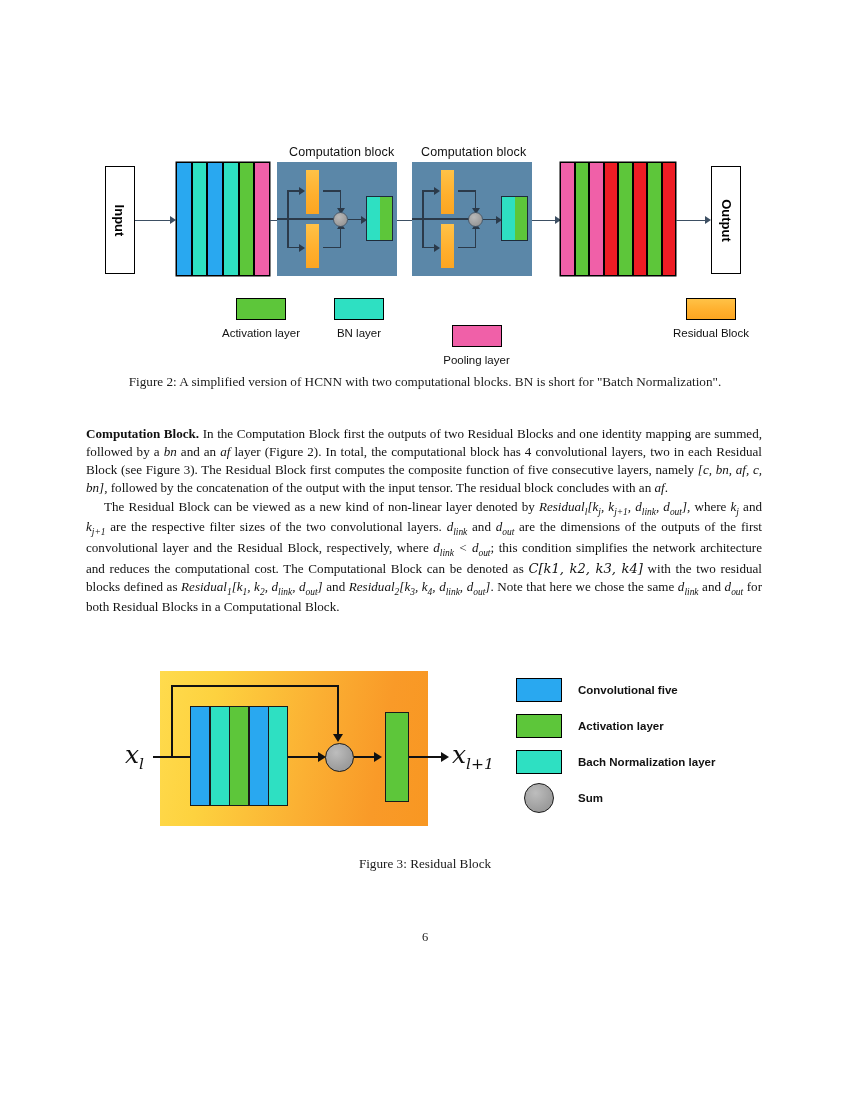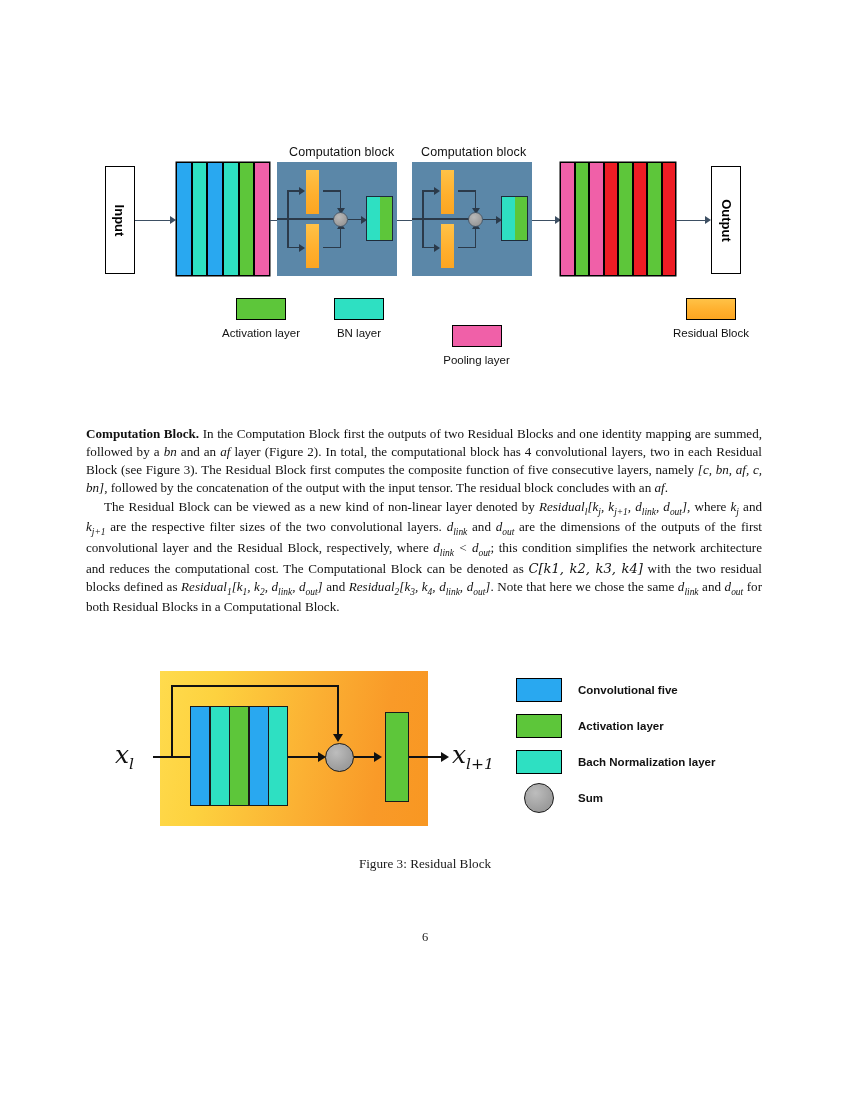--- a/index.html
+++ b/index.html
@@ -255,32 +255,33 @@
       <div class="lg-item" style="left: 428px; top: 0px; width: 97px; margin-top: 27px;">
         <div class="lg-swatch" style="background: rgb(240, 96, 168);"></div>
         <div class="lg-label">Pooling layer</div>
       </div>
       <div class="lg-item" style="left: 664px; top: 0px; width: 94px;">
         <div class="lg-swatch" style="background: linear-gradient(rgb(255, 194, 71) 0%, rgb(255, 176, 46) 55%, rgb(252, 165, 33) 100%);"></div>
         <div class="lg-label">Residual Block</div>
       </div>
     </div>
 
+  <div class="caption" style="top:374px;">Figure 2: A simplified version of HCNN with two computational blocks. BN is short for "Batch Normalization".</div>
 
   <div id="body-text">
     <p><span class="bold">Computation Block.</span><span> In the Computation Block first the outputs of two Residual Blocks and one identity mapping are summed, followed by a </span><span class="it">bn</span><span> and an </span><span class="it">af</span><span> layer (Figure 2). In total, the computational block has 4 convolutional layers, two in each Residual Block (see Figure 3). The Residual Block first computes the composite function of five consecutive layers, namely </span><span class="it">[c, bn, af, c, bn]</span><span>, followed by the concatenation of the output with the input tensor. The residual block concludes with an </span><span class="it">af</span><span>.</span></p>
 
     <p class="ind"><span>The Residual Block can be viewed as a new kind of non-linear layer denoted by </span><span class="it">Residual<sub>l</sub>[k<sub>j</sub>, k<sub>j+1</sub>, d<sub>link</sub>, d<sub>out</sub>]</span><span>, where </span><span class="it">k<sub>j</sub></span><span> and </span><span class="it">k<sub>j+1</sub></span><span> are the respective filter sizes of the two convolutional layers. </span><span class="it">d<sub>link</sub></span><span> and </span><span class="it">d<sub>out</sub></span><span> are the dimensions of the outputs of the first convolutional layer and the Residual Block, respectively, where </span><span class="it">d<sub>link</sub> &lt; d<sub>out</sub></span><span>; this condition simplifies the network architecture and reduces the computational cost. The Computational Block can be denoted as </span><span class="cal">C[k1, k2, k3, k4]</span><span> with the two residual blocks defined as </span><span class="it">Residual<sub>1</sub>[k<sub>1</sub>, k<sub>2</sub>, d<sub>link</sub>, d<sub>out</sub>]</span><span> and </span><span class="it">Residual<sub>2</sub>[k<sub>3</sub>, k<sub>4</sub>, d<sub>link</sub>, d<sub>out</sub>]</span><span>. Note that here we chose the same </span><span class="it">d<sub>link</sub></span><span> and </span><span class="it">d<sub>out</sub></span><span> for both Residual Blocks in a Computational Block.</span></p>
   </div>
 
   <div id="fig3-area">
 
     <div class="f3-bg" style="left:160px; top:11px; width:268px; height:155px;"></div>
 
-    <div class="xlabel" style="left:115px; top:80px;">
+    <div class="xlabel" style="left:125px; top:80px;">
       <span>x</span><sub>l</sub>
     </div>
 
     <div class="bk" style="left:153px; top:96px; width:42px; height:2.4px;"></div>
     <div class="arrowhead ah-r-bk" style="left:191px; top:92px;"></div>
 
     <div class="bk" style="left:171px; top:25px; width:2.4px; height:72px;"></div>
     <div class="bk" style="left:171px; top:25px; width:168px; height:2.4px;"></div>
     <div class="bk" style="left:336.6px; top:25px; width:2.4px; height:52px;"></div>
     <div class="arrowhead ah-d-bk" style="left:333px; top:74px;"></div>

